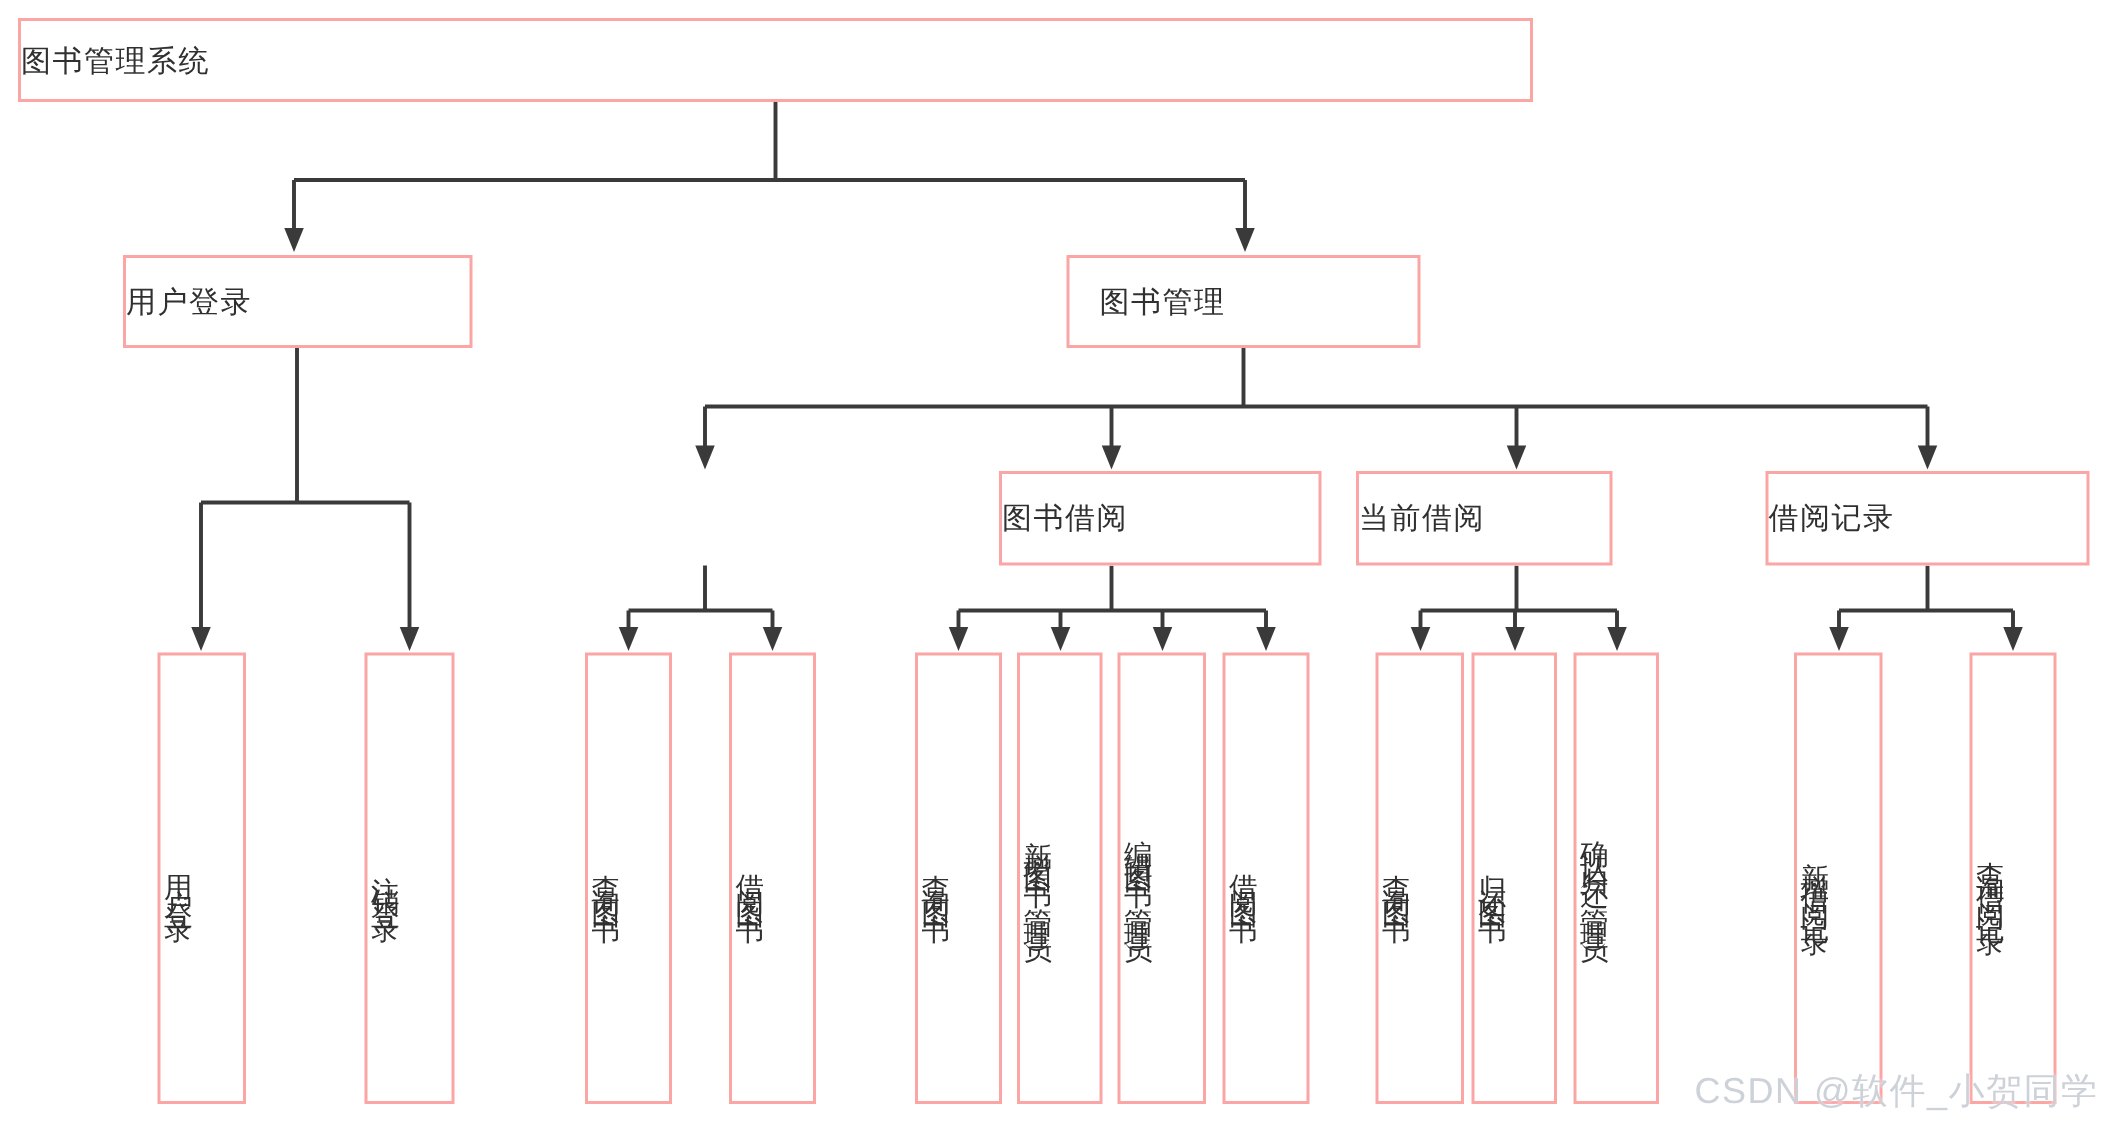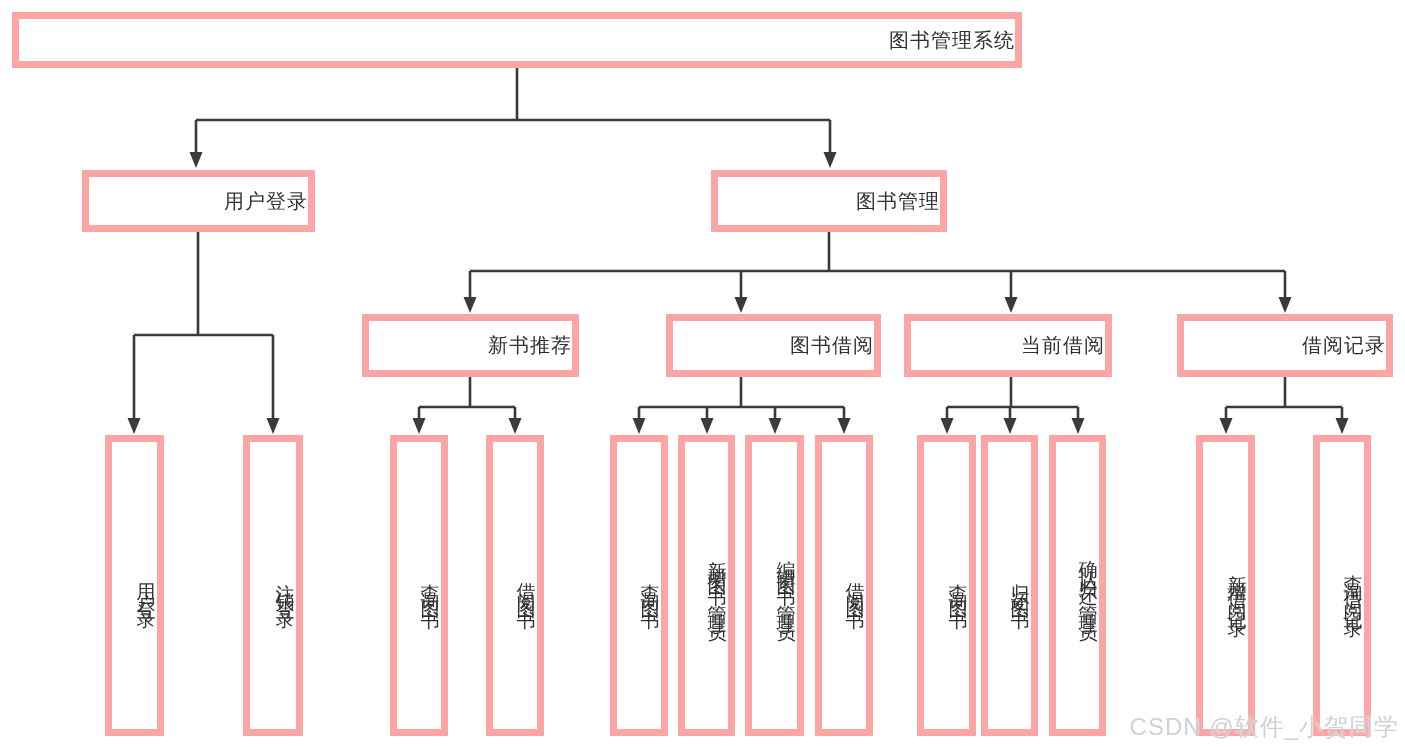--- a/index.html
+++ b/index.html
@@ -15,25 +15,25 @@
     width: 1405px; height: 747px;
   }
   svg.connectors {
     position: absolute; left: 0; top: 0;
     width: 1405px; height: 747px;
     pointer-events: none;
   }
   .box {
     position: absolute;
     box-sizing: border-box;
-    border: 7px solid #fca5a5;
+    border: 2px solid #fca5a5;
     background: #ffffff;
     display: flex;
     align-items: center;
-    justify-content: flex-end;
+    justify-content: flex-start;
     color: #303030;
   }
   .box.h .label {
     font-size: 20px;
     letter-spacing: 1px;
     white-space: nowrap;
   }
   .box.v .label {
     writing-mode: vertical-rl;
     text-orientation: mixed;
@@ -41,21 +41,21 @@
     line-height: 1.15;
     letter-spacing: 9px;
     white-space: nowrap;
   }
   .root  { left: 12px;  top: 12px;  width: 1010px; height: 56px; }
   .l1a   { left: 82px;  top: 170px; width: 233px;  height: 62px; }
   .l1b   { left: 711px; top: 170px; width: 236px;  height: 62px; padding-left: 20px; }
   .l2    { top: 314px; height: 63px; }
   .l2a   { left: 362px;  width: 217px; }
   .l2b   { left: 666px;  width: 215px; }
-  .l2c   { left: 904px;  width: 208px; padding-left: 35px; }
+  .l2c   { left: 904px;  width: 171px; }
   .l2d   { left: 1177px; width: 216px; }
   .leaf  { top: 435px; height: 301px; }
   .lf1   { left: 105px;  width: 59px; }
   .lf2   { left: 243px;  width: 60px; }
   .lf3   { left: 390px;  width: 58px; }
   .lf4   { left: 486px;  width: 58px; }
   .lf5   { left: 610px;  width: 58px; }
   .lf6   { left: 678px;  width: 57px; }
   .lf7   { left: 745px;  width: 59px; }
   .lf8   { left: 815px;  width: 58px; }
@@ -121,23 +121,20 @@
     <span class="label">图书管理系统</span>
   </div>
 
   <div class="box h l1a">
     <span class="label">用户登录</span>
   </div>
   <div class="box h l1b">
     <span class="label">图书管理</span>
   </div>
 
-  <div class="box h l2 l2a">
-    <span class="label">新书推荐</span>
-  </div>
   <div class="box h l2 l2b">
     <span class="label">图书借阅</span>
   </div>
   <div class="box h l2 l2c">
     <span class="label">当前借阅</span>
   </div>
   <div class="box h l2 l2d">
     <span class="label">借阅记录</span>
   </div>
 

